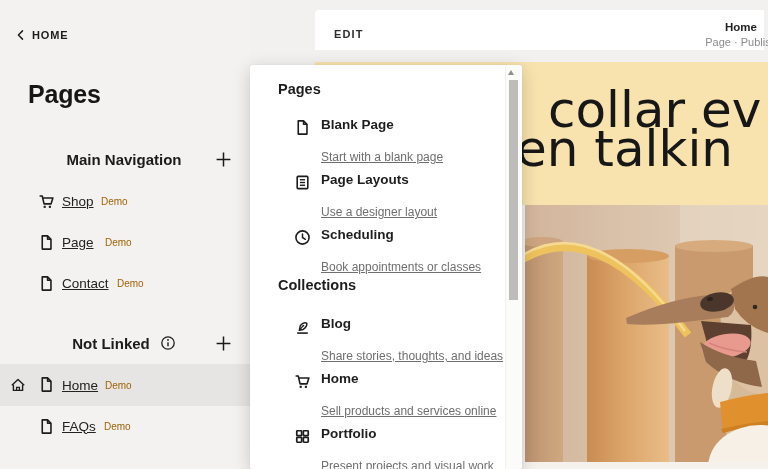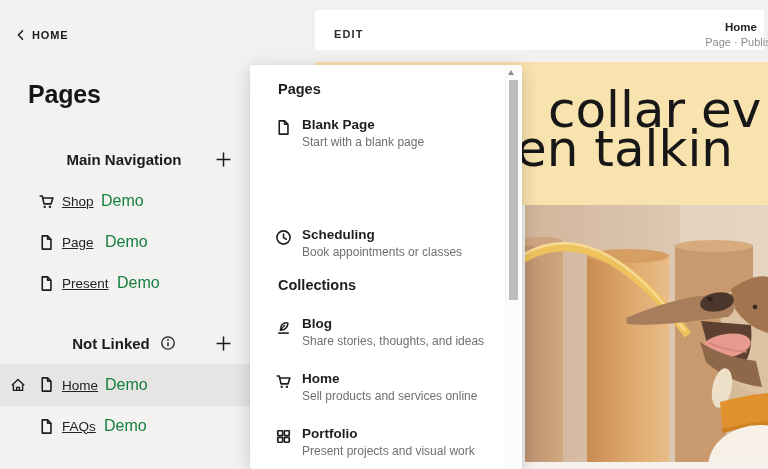--- a/index.html
+++ b/index.html
@@ -51,44 +51,44 @@
   .sec-header .sec-label{font-size:15px;font-weight:600;color:#1b1b1b;}
   .sec-h1{top:149px;}
   .sec-h2{top:333px;}
   .plus-btn{position:absolute;right:0;top:1px;width:18px;height:18px;cursor:pointer;display:flex;align-items:center;justify-content:center;}
   .info-btn{margin-left:10px;cursor:pointer;display:flex;align-items:center;}
 
   .nav-row{position:absolute;left:0;width:250px;height:40px;display:flex;align-items:center;cursor:pointer;}
   .nav-row .row-icon{position:absolute;left:38px;top:12px;}
   .nav-row .home-marker{position:absolute;left:10px;top:13px;}
   .nav-row .row-label{position:absolute;left:62px;font-size:13.5px;font-weight:500;color:#222;text-decoration:underline;}
-  .nav-row .row-badge{position:absolute;font-size:16px;color:#15803d;}
+  .nav-row .row-badge{position:absolute;font-size:10px;color:#a16207;}
   .row-shop{top:181px;}    .row-shop .row-badge{left:101px;}
   .row-about{top:222px;}   .row-about .row-badge{left:105px;}
   .row-contact{top:263px;} .row-contact .row-badge{left:117px;}
   .row-home{top:364px;height:42px;background:#e7e5e3;}
   .row-home .row-badge{left:105px;}
   .row-faqs{top:406px;}    .row-faqs .row-badge{left:104px;}
 
   
   .panel{
     position:absolute;left:250px;top:65px;width:272px;height:404px;
     background:#ffffff;z-index:20;border-radius:2px;
     box-shadow:0 4px 18px rgba(0,0,0,0.18), 0 0 1px rgba(0,0,0,0.12);
   }
   .panel-heading{position:absolute;left:28px;margin:0;font-size:14.5px;font-weight:600;color:#1d1d1d;}
   .ph-1{top:16px;}
   .ph-2{top:212px;}
-  .menu-item{position:absolute;left:25px;width:215px;cursor:pointer;}
+  .menu-item{position:absolute;left:44px;width:215px;cursor:pointer;}
   .mi-1{top:51px;} .mi-2{top:106px;} .mi-3{top:161px;}
   .mi-4{top:250px;} .mi-5{top:305px;} .mi-6{top:360px;}
   .menu-item .mi-icon{position:absolute;left:0;top:3px;}
   .menu-item .mi-text{margin-left:27px;}
   .mi-title{font-size:13.5px;font-weight:600;color:#1e1e1e;line-height:17px;}
-  .mi-sub{font-size:12px;color:#6f6f6f;line-height:16px;margin-top:1px;}
+  .mi-sub{font-size:12px;color:#6f6f6f;line-height:16px;margin-top:16px;text-decoration:underline;}
 
   .sb-track{position:absolute;right:2px;top:0;width:14px;height:404px;background:#fbfbfa;border-left:1px solid #f1f1f0;cursor:pointer;}
   .sb-arrow{position:absolute;right:6px;top:5px;width:0;height:0;border-left:3.5px solid transparent;border-right:3.5px solid transparent;border-bottom:5px solid #8f8f8f;}
   .sb-thumb{position:absolute;right:4px;top:15px;width:9px;height:220px;background:#bdbcbb;cursor:pointer;}
 
   .ic{display:block;}
 </style>
 </head>
 <body>
 
@@ -198,21 +198,21 @@
       </svg>
       <span class="row-label">Page</span>
       <span class="row-badge">Demo</span>
     </div>
 
     <div class="nav-row row-contact">
       <svg class="row-icon ic" width="17" height="17" viewBox="0 0 16 16">
         <path d="M4 1.8 h5 l3.2 3.2 V14.2 H4 Z" fill="none" stroke="#1d1d1f" stroke-width="1.5" stroke-linejoin="round"></path>
         <path d="M9 1.8 V5 h3.2" fill="none" stroke="#1d1d1f" stroke-width="1.5" stroke-linejoin="round"></path>
       </svg>
-      <span class="row-label">Present</span>
+      <span class="row-label">Contact</span>
       <span class="row-badge">Demo</span>
     </div>
 
     <div class="sec-header sec-h2">
       <span class="sec-label">Not Linked</span>
       <span class="info-btn">
         <svg class="ic" width="16" height="16" viewBox="0 0 16 16">
           <circle cx="8" cy="8" r="6.2" fill="none" stroke="#1d1d1f" stroke-width="1.3"></circle>
           <line x1="8" y1="7.2" x2="8" y2="11.2" stroke="#1d1d1f" stroke-width="1.4"></line>
           <circle cx="8" cy="4.9" r="0.95" fill="#1d1d1f"></circle>
@@ -257,20 +257,32 @@
       <svg class="mi-icon ic" width="17" height="17" viewBox="0 0 16 16">
         <path d="M4 1.8 h5 l3.2 3.2 V14.2 H4 Z" fill="none" stroke="#1d1d1f" stroke-width="1.5" stroke-linejoin="round"></path>
         <path d="M9 1.8 V5 h3.2" fill="none" stroke="#1d1d1f" stroke-width="1.5" stroke-linejoin="round"></path>
       </svg>
       <div class="mi-text">
         <div class="mi-title">Blank Page</div>
         <div class="mi-sub">Start with a blank page</div>
       </div>
     </div>
 
+    <div class="menu-item mi-2">
+      <svg class="mi-icon ic" width="17" height="17" viewBox="0 0 16 16">
+        <rect x="3" y="2.2" width="10" height="11.6" rx="0.8" fill="none" stroke="#1d1d1f" stroke-width="1.5"></rect>
+        <line x1="5.6" y1="5.4" x2="10.4" y2="5.4" stroke="#1d1d1f" stroke-width="1.3"></line>
+        <line x1="5.6" y1="8" x2="10.4" y2="8" stroke="#1d1d1f" stroke-width="1.3"></line>
+        <line x1="5.6" y1="10.6" x2="10.4" y2="10.6" stroke="#1d1d1f" stroke-width="1.3"></line>
+      </svg>
+      <div class="mi-text">
+        <div class="mi-title">Page Layouts</div>
+        <div class="mi-sub">Use a designer layout</div>
+      </div>
+    </div>
 
     <div class="menu-item mi-3">
       <svg class="mi-icon ic" width="17" height="17" viewBox="0 0 16 16">
         <circle cx="8" cy="8" r="6.2" fill="none" stroke="#1d1d1f" stroke-width="1.5"></circle>
         <path d="M8 4.6 V8 l2.7 1.7" fill="none" stroke="#1d1d1f" stroke-width="1.4" stroke-linecap="round"></path>
       </svg>
       <div class="mi-text">
         <div class="mi-title">Scheduling</div>
         <div class="mi-sub">Book appointments or classes</div>
       </div>

